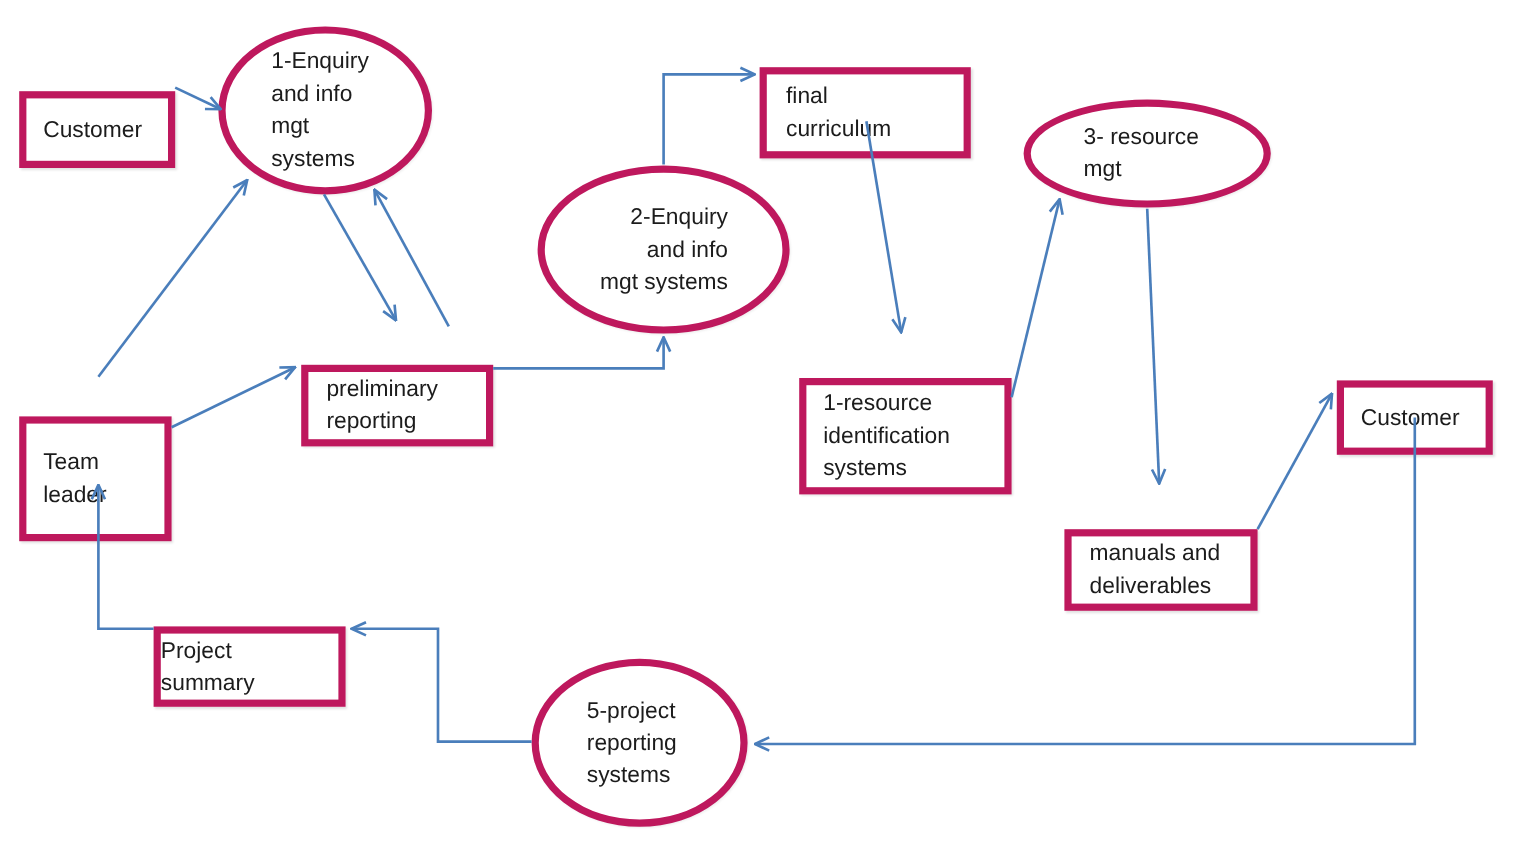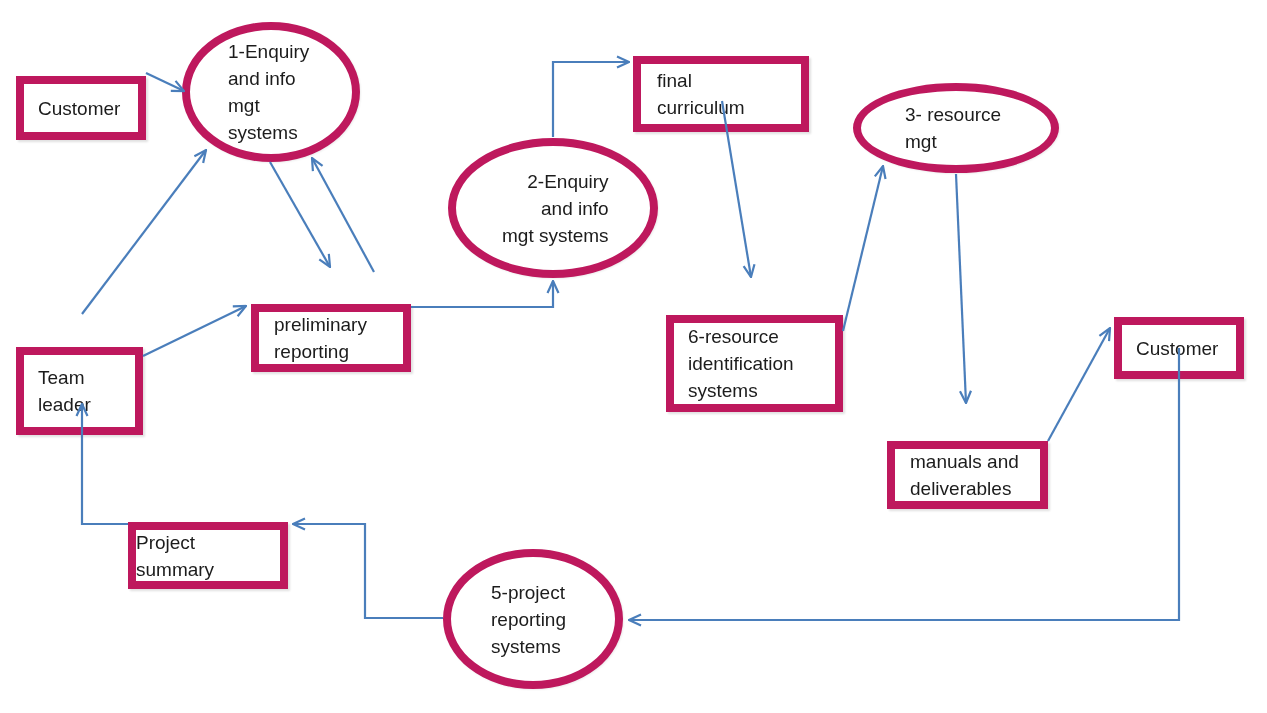--- a/index.html
+++ b/index.html
@@ -9,21 +9,21 @@
     height: 713px;
     background: #ffffff;
     overflow: hidden;
     font-family: "Liberation Sans", "DejaVu Sans", sans-serif;
     color: #1c1c1c;
   }
   .node {
     position: absolute;
     box-sizing: border-box;
     background: #ffffff;
-    border: 8px solid #be185d;
+    border: 6px solid #be185d;
     display: flex;
     align-items: center;
     font-size: 19px;
     line-height: 27px;
     white-space: pre-line;
     z-index: 1;
   }
   .rect {
     box-shadow: 1.5px 1.5px 2px rgba(0,0,0,0.12);
     margin-top: 32px;
@@ -44,21 +44,21 @@
     stroke: #4a7ebb;
     stroke-width: 2.2;
     stroke-linejoin: miter;
   }
   
   #n-customer-top      { left: 16px;   top: 44px;  width: 130px; height: 64px; padding-left: 14px; }
   #n-final-curriculum  { left: 633px;  top: 24px;  width: 176px; height: 76px; padding-left: 16px; }
   #n-preliminary       { left: 251px;  top: 272px; width: 160px; height: 68px; padding-left: 15px; }
   #n-resource-id       { left: 666px;  top: 283px; width: 177px; height: 97px; padding-left: 14px; }
   #n-customer-right    { left: 1114px; top: 285px; width: 130px; height: 62px; padding-left: 14px; }
-  #n-team-leader       { left: 16px;   top: 315px; width: 127px; height: 88px; padding-left: 14px; }
+  #n-team-leader       { left: 16px;   top: 315px; width: 127px; height: 104px; padding-left: 14px; }
   #n-manuals           { left: 887px;  top: 409px; width: 161px; height: 68px; padding-left: 15px; }
   #n-project-summary   { left: 128px;  top: 490px; width: 160px; height: 67px; padding-left: 0; }
   
   #n-enquiry1          { left: 182px;  top: 22px;  width: 178px; height: 140px; padding-left: 38px; }
   #n-enquiry2          { left: 448px;  top: 138px; width: 210px; height: 140px; padding-left: 46px; text-align: right; }
   #n-resource-mgt      { left: 853px;  top: 83px;  width: 206px; height: 90px;  padding-left: 44px; }
   #n-reporting5        { left: 443px;  top: 549px; width: 180px; height: 140px; padding-left: 40px; }
 </style>
 </head>
 <body>
@@ -73,21 +73,21 @@
     <span>final
 curriculum</span>
   </div>
 
   <div class="node rect" id="n-preliminary">
     <span>preliminary
 reporting</span>
   </div>
 
   <div class="node rect" id="n-resource-id">
-    <span>6-resource
+    <span>1-resource
 identification
 systems</span>
   </div>
 
   <div class="node rect" id="n-customer-right">
     <span>Customer</span>
   </div>
 
   <div class="node rect" id="n-team-leader">
     <span>Team

